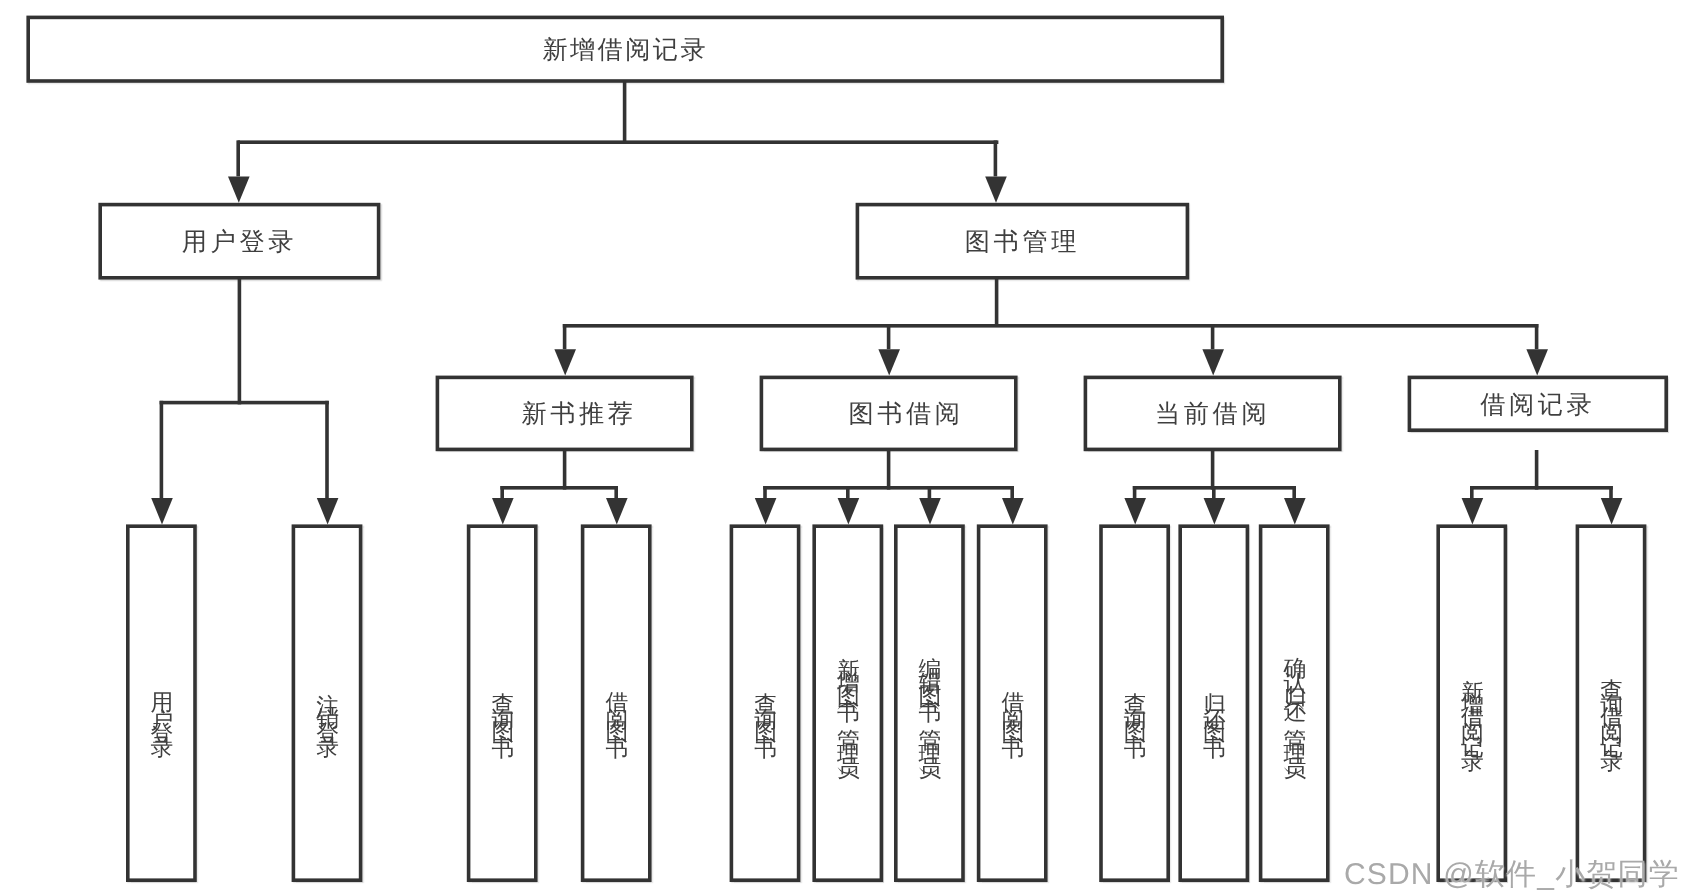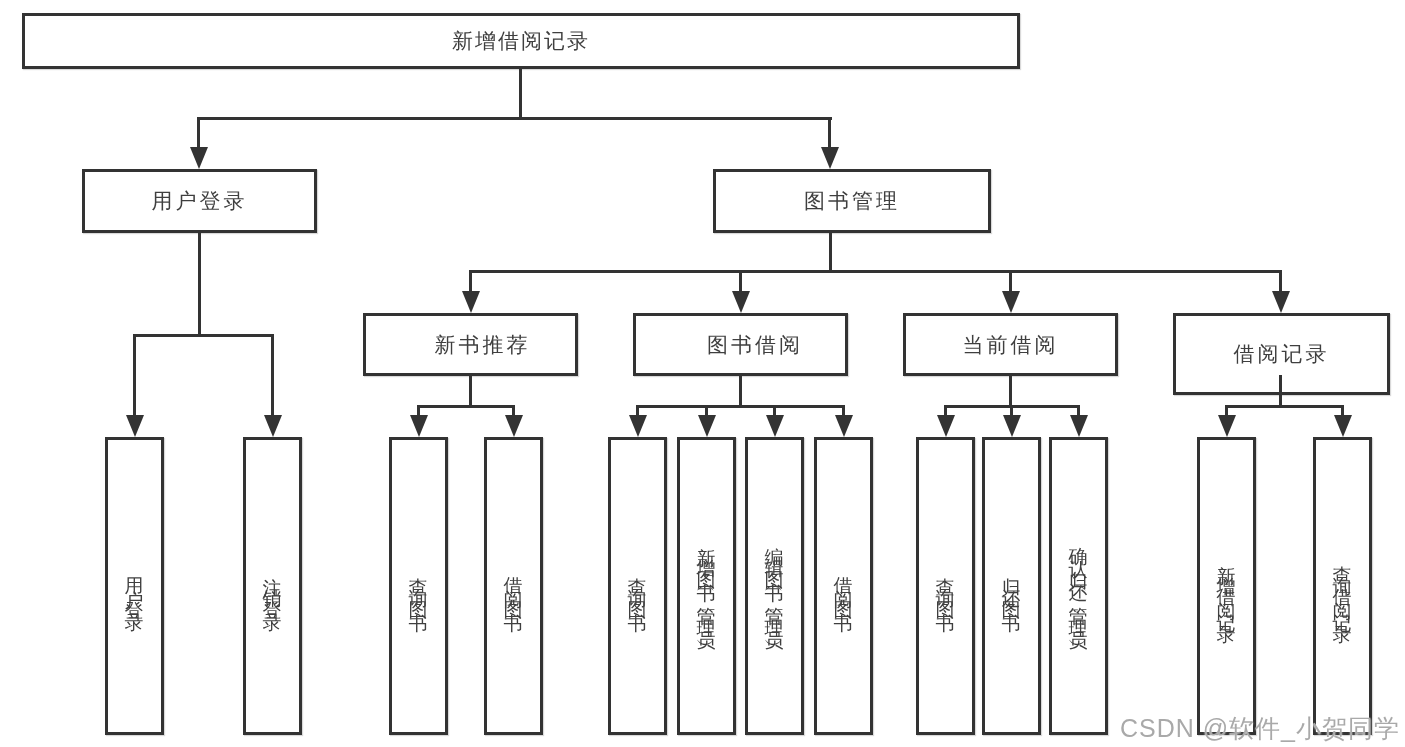--- a/index.html
+++ b/index.html
@@ -45,21 +45,21 @@
 <div id="canvas">
 
   <div class="box hbox rootbox">新增借阅记录</div>
 
   <div class="box hbox" style="left:82px;top:169px;width:235px;height:64px;">用户登录</div>
   <div class="box hbox" style="left:713px;top:169px;width:278px;height:64px;">图书管理</div>
 
   <div class="box hbox" style="left:363px;top:313px;width:215px;height:63px;padding-left:24px;">新书推荐</div>
   <div class="box hbox" style="left:633px;top:313px;width:215px;height:63px;padding-left:29px;">图书借阅</div>
   <div class="box hbox" style="left:903px;top:313px;width:215px;height:63px;">当前借阅</div>
-  <div class="box hbox" style="left:1173px;top:313px;width:217px;height:82px;">借阅记录</div>
+  <div class="box hbox" style="left:1173px;top:313px;width:217px;height:47px;">借阅记录</div>
 
   <div class="box vbox" style="left:105px;">用户登录</div>
   <div class="box vbox" style="left:243px;">注销登录</div>
 
   <div class="box vbox" style="left:389px;">查询图书</div>
   <div class="box vbox" style="left:484px;">借阅图书</div>
 
   <div class="box vbox" style="left:608px;">查询图书</div>
   <div class="box vbox" style="left:677px;">新增图书（管理员）</div>
   <div class="box vbox" style="left:745px;">编辑图书（管理员）</div>

